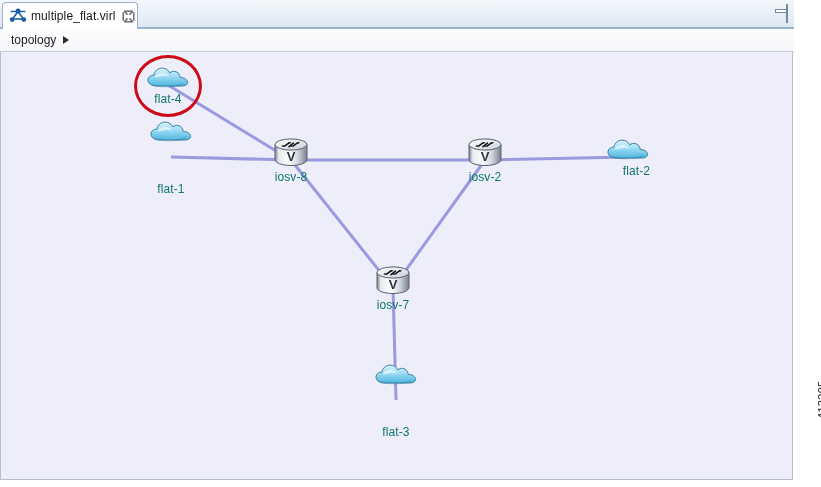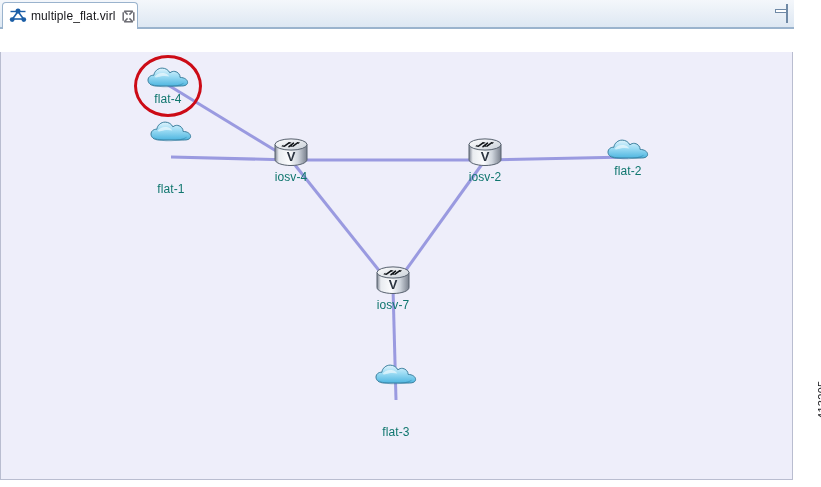--- a/index.html
+++ b/index.html
@@ -241,20 +241,24 @@
     <div id="win-controls">
       <span class="win-btn">
         <span class="minimize-glyph"></span>
       </span>
       <span class="win-btn">
         <span class="maximize-glyph"></span>
       </span>
     </div>
   </div>
 
+  <div id="breadcrumb">
+    <span id="breadcrumb-label">topology</span>
+    <span id="breadcrumb-arrow"></span>
+  </div>
 
   <div id="canvas">
     <svg id="links-svg">
         <line x1="167" y1="33" x2="290" y2="108" stroke="#9a9ae0" stroke-width="3"></line>
         <line x1="170" y1="105" x2="290" y2="108" stroke="#9a9ae0" stroke-width="3"></line>
         <line x1="290" y1="108" x2="484" y2="108" stroke="#9a9ae0" stroke-width="3"></line>
         <line x1="484" y1="108" x2="627" y2="105" stroke="#9a9ae0" stroke-width="3"></line>
         <line x1="290" y1="108" x2="392" y2="236" stroke="#9a9ae0" stroke-width="3"></line>
         <line x1="484" y1="108" x2="392" y2="236" stroke="#9a9ae0" stroke-width="3"></line>
         <line x1="392" y1="236" x2="395" y2="348" stroke="#9a9ae0" stroke-width="3"></line>
@@ -323,21 +327,21 @@
       <path d="M17 10.2 L21.5 6.6"></path>
     </g>
     <g fill="#101418">
       <path d="M16.4 5.6 l3.2 .3 -1.9 1.6 z"></path>
       <path d="M25 5.6 l3.1 .4 -2 1.6 z"></path>
       <path d="M12.2 10.4 l-2.9 -.6 1.9 -1.5 z"></path>
       <path d="M20.6 10.4 l-3 -.6 2 -1.5 z"></path>
     </g>
     <text x="19" y="24" font-family="Liberation Sans, sans-serif" font-size="13" font-weight="bold" text-anchor="middle" fill="#2b3440">V</text>
   </svg>
-          <span class="node-label">iosv-4</span>
+          <span class="node-label">iosv-8</span>
         </div>
         <div class="node" style="left: 484px; top: 108px;">
           <svg class="node-icon" width="38" height="32" viewBox="0 0 38 32">
     <defs>
       <linearGradient id="rg2" x1="0" y1="0" x2="1" y2="0">
         <stop offset="0%" stop-color="#7d8491"></stop>
         <stop offset="12%" stop-color="#e9ecf0"></stop>
         <stop offset="45%" stop-color="#fbfcfd"></stop>
         <stop offset="72%" stop-color="#cfd5dd"></stop>
         <stop offset="100%" stop-color="#79808d"></stop>
@@ -357,21 +361,21 @@
     <g fill="#101418">
       <path d="M16.4 5.6 l3.2 .3 -1.9 1.6 z"></path>
       <path d="M25 5.6 l3.1 .4 -2 1.6 z"></path>
       <path d="M12.2 10.4 l-2.9 -.6 1.9 -1.5 z"></path>
       <path d="M20.6 10.4 l-3 -.6 2 -1.5 z"></path>
     </g>
     <text x="19" y="24" font-family="Liberation Sans, sans-serif" font-size="13" font-weight="bold" text-anchor="middle" fill="#2b3440">V</text>
   </svg>
           <span class="node-label">iosv-2</span>
         </div>
-        <div class="node" style="left: 627px; top: 105px;">
+        <div class="node" style="left: 627px; top: 105px; align-items: flex-end;">
           <svg class="node-icon" width="44" height="26" viewBox="0 0 44 26">
     <defs>
       <linearGradient id="cg3" x1="0" y1="0" x2="0" y2="1">
         <stop offset="0%" stop-color="#dff3fc"></stop>
         <stop offset="45%" stop-color="#9ddcf4"></stop>
         <stop offset="100%" stop-color="#4fb6e0"></stop>
       </linearGradient>
     </defs>
     <path d="M10.5 21.5 C4.5 21.5 2 18.4 2 15.6 C2 12.6 4.8 10.4 7.8 10.8
              C8.4 6.6 12 3.6 16.2 3.6 C19.6 3.6 22.6 5.6 23.9 8.4

